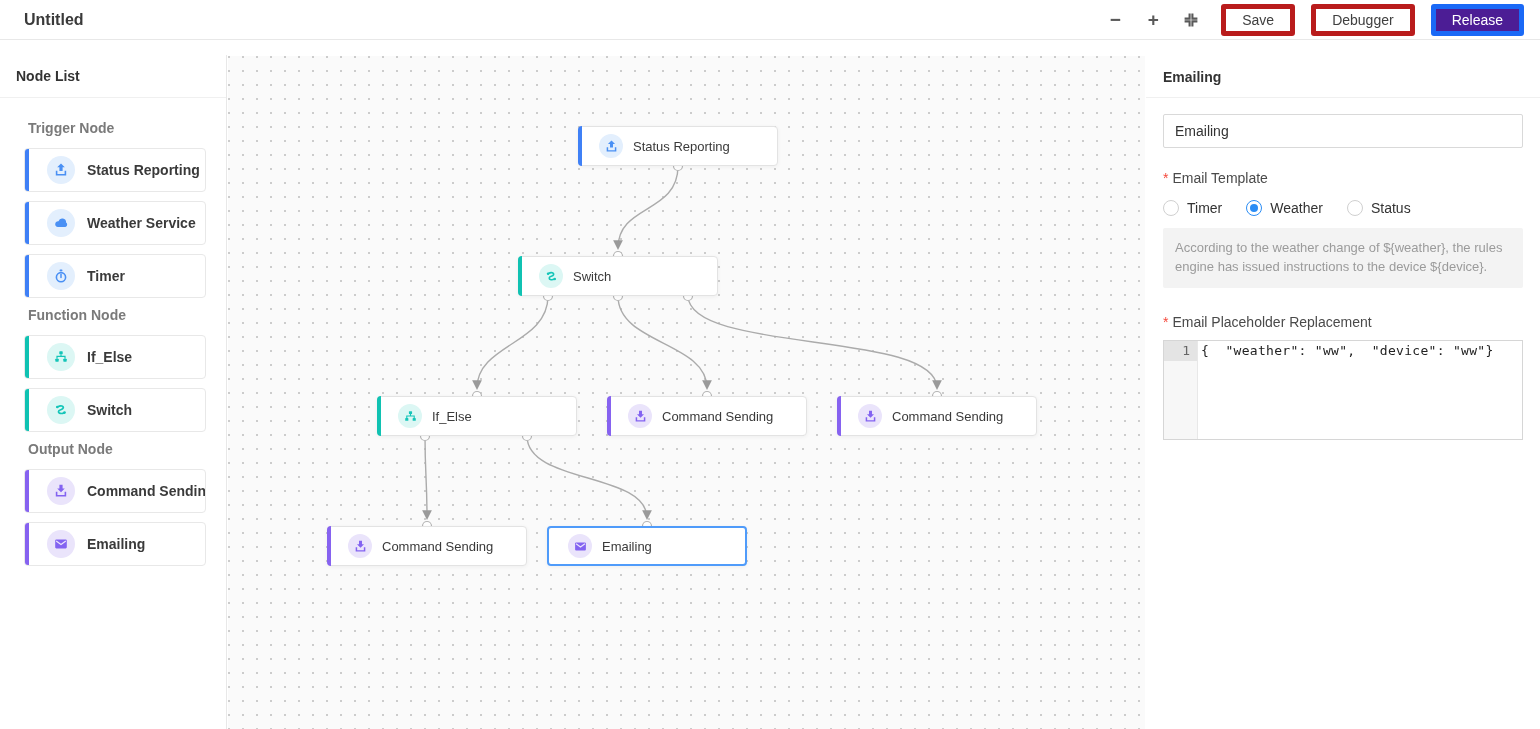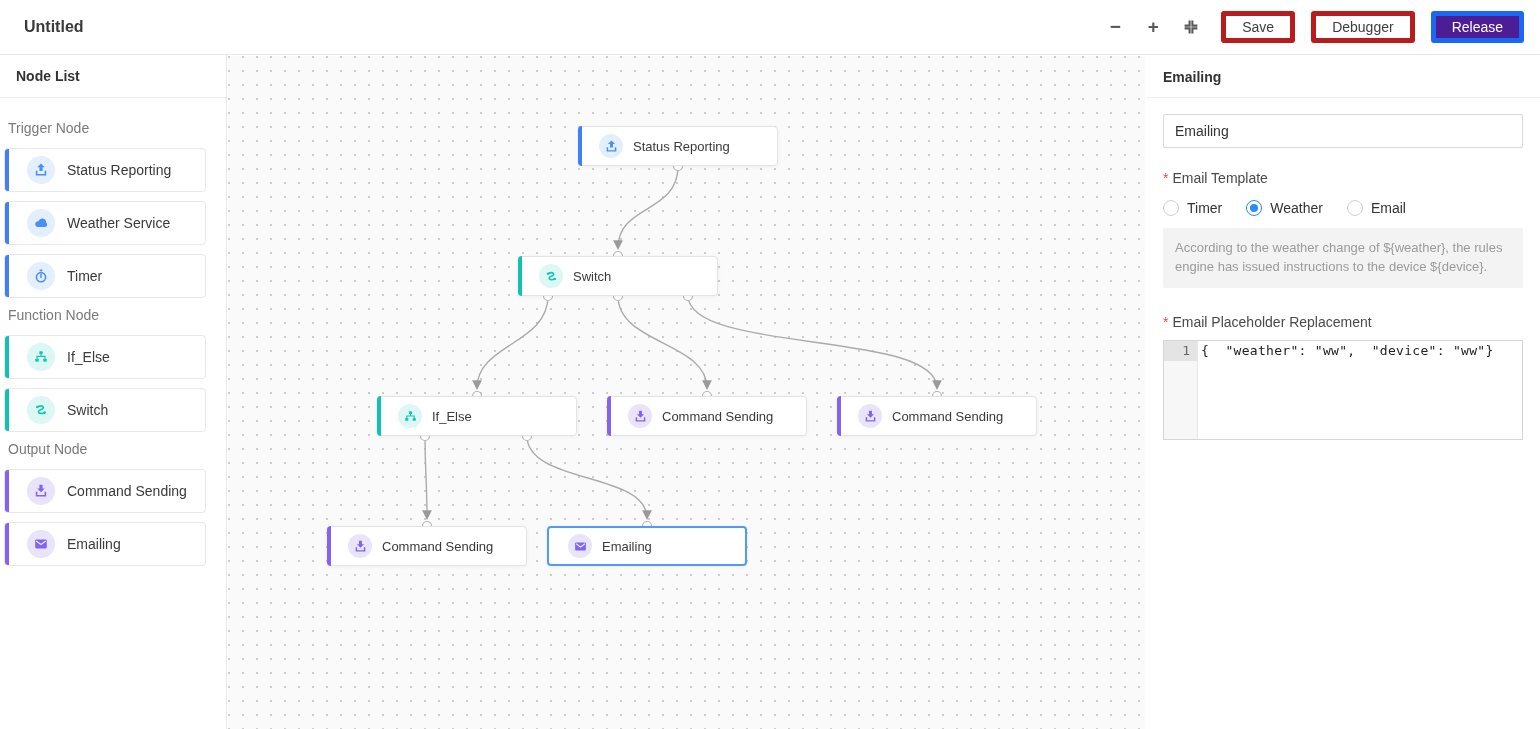--- a/index.html
+++ b/index.html
@@ -1,30 +1,30 @@
 <!DOCTYPE html>
 <html><head>
 <meta charset="utf-8">
 <style>
   * { margin:0; padding:0; box-sizing:border-box; }
   html,body { width:1540px; height:729px; font-family:"Liberation Sans","DejaVu Sans",sans-serif; background:#fff; color:#333; overflow:hidden; }
 
   
-  .topbar { position:absolute; left:0; top:0; width:1540px; height:55px; background:#fff; border-bottom:1px solid #e8e8e8; display:flex; align-items:center; justify-content:space-between; padding:0 16px 0 24px; z-index:30; }
+  .topbar { position:absolute; left:0; top:0; width:1540px; height:40px; background:#fff; border-bottom:1px solid #e8e8e8; display:flex; align-items:center; justify-content:space-between; padding:0 16px 0 24px; z-index:30; }
   .tb-title { font-size:16px; font-weight:bold; color:#3a3a3a; }
   .tb-right { display:flex; align-items:center; gap:10px; }
   .zoom-btn { width:28px; height:28px; display:flex; align-items:center; justify-content:center; font-size:19px; font-weight:bold; color:#595959; cursor:pointer; user-select:none; }
   .fit-btn svg { display:block; }
   .btn { height:32px; padding:0 16px; border:5px solid #b91c1c; border-radius:3px; background:#fff; font-size:14px; color:#404040; display:flex; align-items:center; cursor:pointer; margin-left:6px; }
   .btn.primary { background:#4c1d95; border-color:#1a69f6; color:#fff; }
 
   
   .sidebar { position:absolute; left:0; top:55px; width:227px; bottom:0; background:#fff; border-right:1px solid #e8e8e8; z-index:20; }
   .sb-header { height:43px; display:flex; align-items:center; padding-left:16px; font-size:14px; font-weight:bold; color:#333; border-bottom:1px solid #f0f0f0; }
-  .sb-body { padding:14px 20px 0 4px; }
+  .sb-body { padding:14px 20px 0 24px;font-weight:bold; }
   .sb-section-label { font-size:14px; color:#7a7a7a; margin:8px 0 12px 4px; }
   .card { position:relative; height:44px; border:1px solid #e8e8e8; border-radius:4px; background:#fff; display:flex; align-items:center; padding-left:22px; margin-bottom:9px; cursor:grab; overflow:hidden; }
   .card .accent { position:absolute; left:0; top:0; bottom:0; width:4px; }
   .accent-blue .accent { background:#3f80f6; }
   .accent-teal .accent { background:#10c2b2; }
   .accent-purple .accent { background:#8662f0; }
   .icircle { width:28px; height:28px; border-radius:50%; display:flex; align-items:center; justify-content:center; flex:0 0 28px; }
   .icircle.blue { background:#e3effd; color:#4a90f4; }
   .icircle.teal { background:#dcf7f4; color:#14c5b8; }
   .icircle.purple { background:#eae4fb; color:#8363f1; }
@@ -296,21 +296,21 @@
         <span class="radio">
             <span class="rdot"></span>
             <span>Timer</span>
           </span>
         <span class="radio checked">
             <span class="rdot"></span>
             <span>Weather</span>
           </span>
         <span class="radio">
             <span class="rdot"></span>
-            <span>Email</span>
+            <span>Status</span>
           </span>
       </div>
       <div class="descbox">According to the weather change of ${weather}, the rules engine has issued instructions to the device ${device}.</div>
     </div>
 
 
     <div class="field">
       <div class="flabel"><span class="req">*</span><span>Email Placeholder Replacement</span></div>
       <div class="code-editor">
         <div class="gutter">

